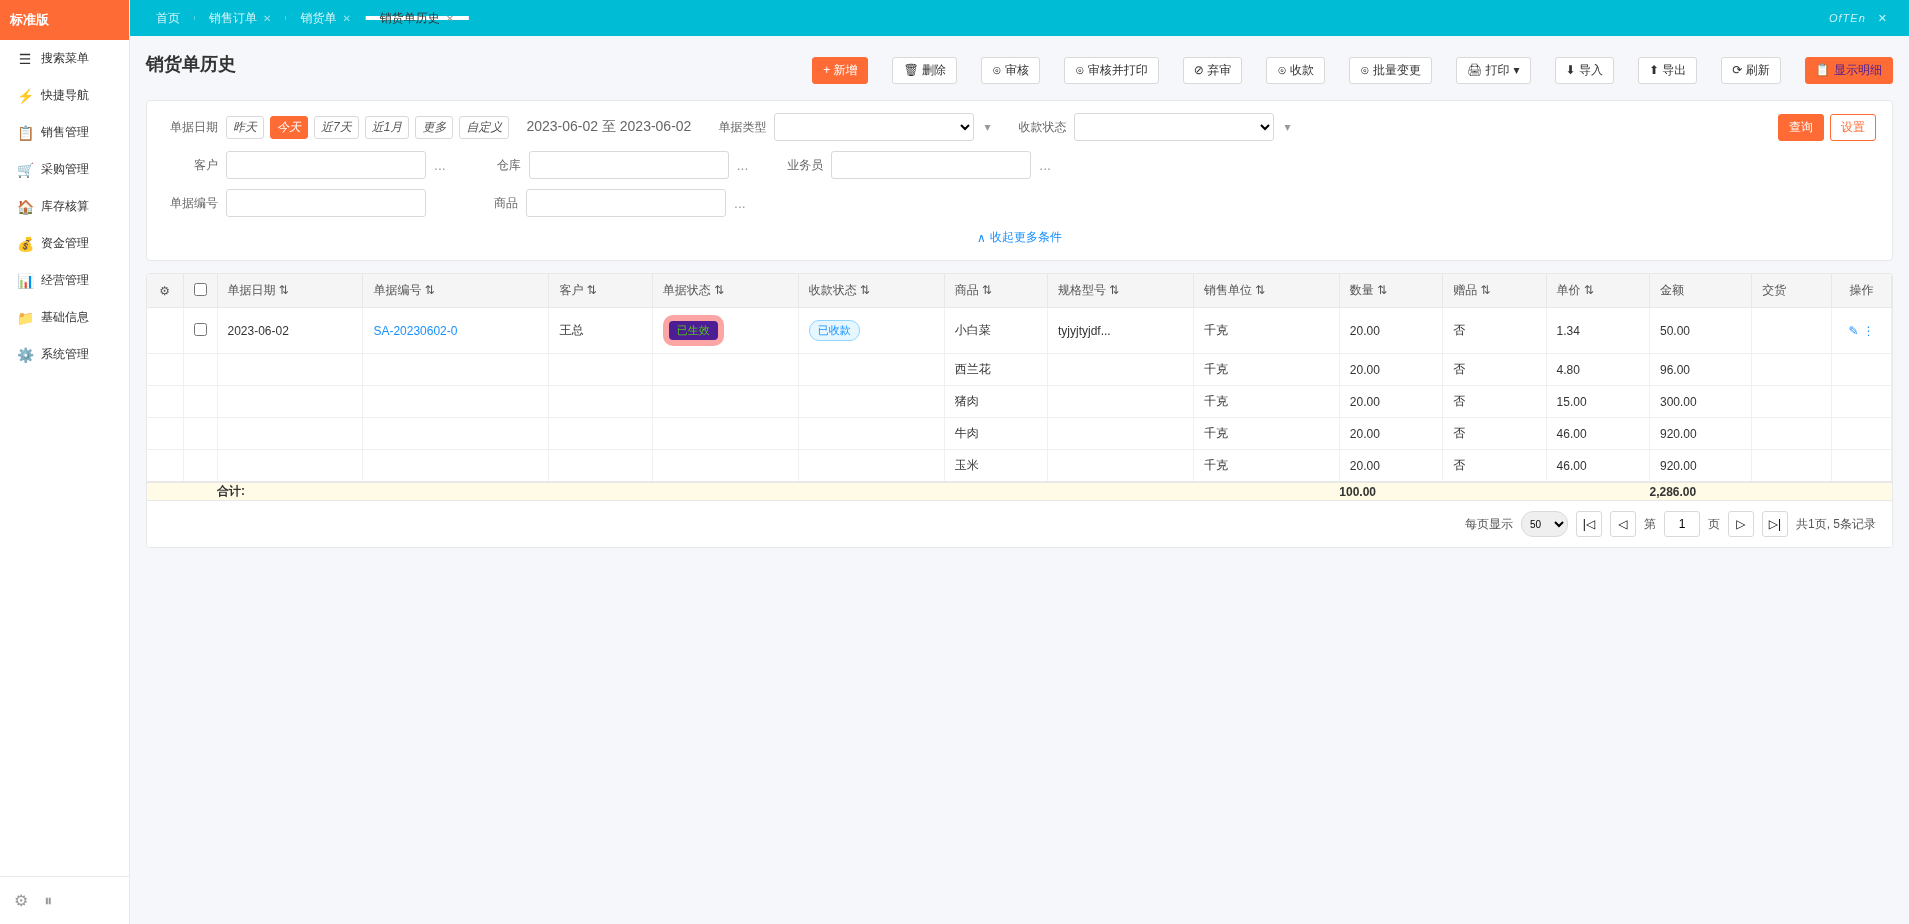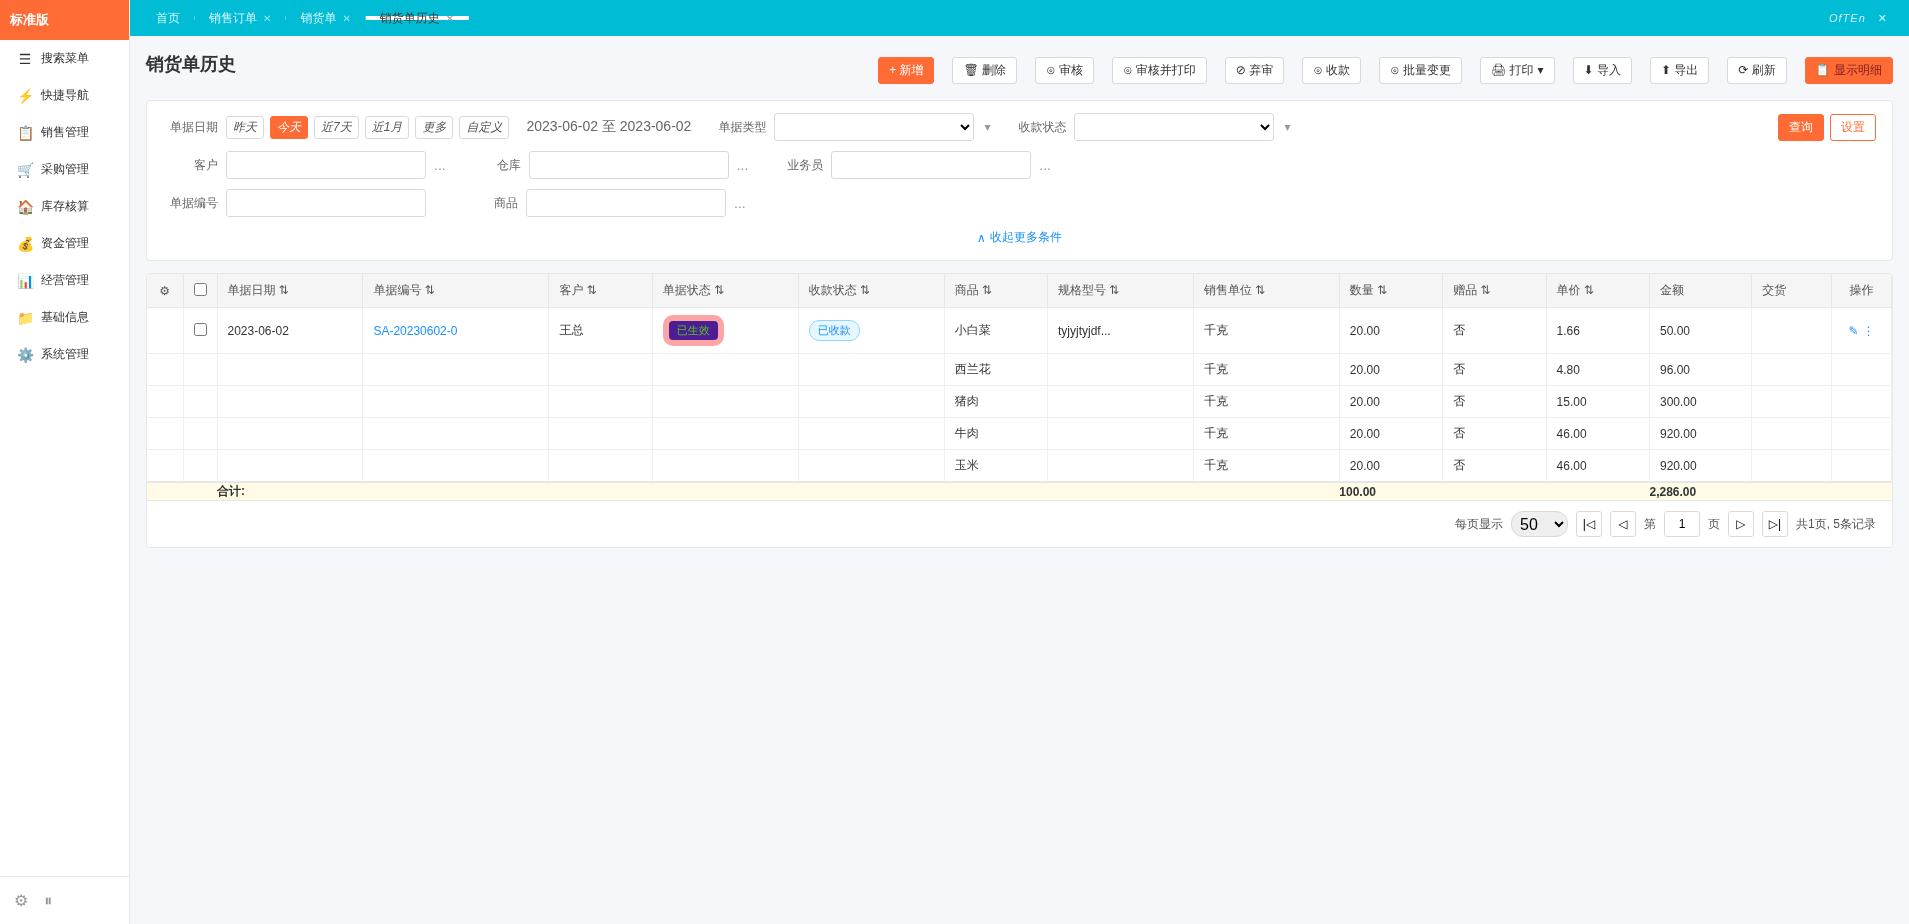--- a/index.html
+++ b/index.html
@@ -93,40 +93,40 @@
       font-size: 18px;
       font-weight: bold;
       color: #333;
       margin-bottom: 12px;
     }
 
     
     .toolbar {
       display: flex;
       align-items: flex-end;
-      gap: 18px;
+      gap: 24px;
       margin-bottom: 12px;
       flex-wrap: wrap;
       margin-left: 40px;
     }
     .btn {
       display: flex;
       align-items: center;
       gap: 4px;
       padding: 4px 10px;
       border: 1px solid #d9d9d9;
       border-radius: 3px;
       background: #fff;
       cursor: pointer;
       font-size: 12px;
       color: #333;
       white-space: nowrap;
     }
     .btn-primary { background: #ff6b35; border-color: #ff6b35; color: white; }
-    .btn-orange { background: #ff6b35; border-color: #ff6b35; color: #7f1d1d; }
+    .btn-orange { background: #ff6b35; border-color: #ff6b35; color: #4c1d95; }
     .btn-query { background: #ff6b35; border-color: #ff6b35; color: white; border-radius: 3px; }
     .btn-setting { border: 1px solid #ff6b35; color: #ff6b35; border-radius: 3px; background: white; }
 
     
     .filter-area {
       background: #fff;
       border: 1px solid #e8e8e8;
       border-radius: 4px;
       padding: 12px 16px;
       margin-bottom: 12px;
@@ -289,21 +289,21 @@
       height: 26px;
       border: 1px solid #d9d9d9;
       border-radius: 3px;
       text-align: center;
       font-size: 12px;
     }
     .page-select {
       height: 26px;
       border: 1px solid #d9d9d9;
       border-radius: 12px;
-      font-size: 16px;
+      font-size: 10px;
       padding: 0 4px;
     }
 
     
     .gear-col {
       width: 36px;
       text-align: center;
     }
     .check-col { width: 30px; text-align: center; }
     .action-col { width: 60px; text-align: center; }
@@ -541,21 +541,21 @@
       <span class="badge badge-green">已生效</span>
     </td>
     <td>
       <span class="badge badge-blue">已收款</span>
     </td>
     <td>小白菜</td>
     <td>tyjyjtyjdf...</td>
     <td>千克</td>
     <td>20.00</td>
     <td>否</td>
-    <td>1.66</td>
+    <td>1.34</td>
     <td>50.00</td>
     <td></td>
     <td style="text-align:center;">
       <span style="color:#1890ff; cursor:pointer; margin-right:4px;">✎</span><span style="color:#1890ff; cursor:pointer;">⋮</span>
     </td>
   </tr>
             <tr>
     <td></td>
     <td style="text-align:center;">
       

